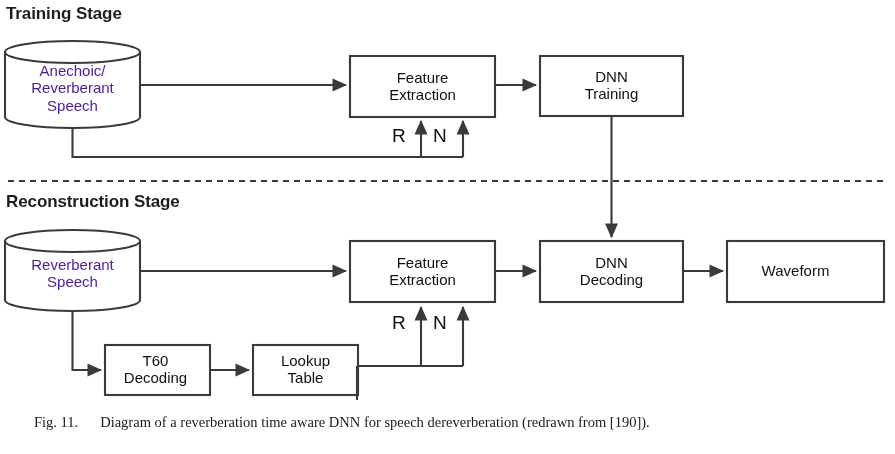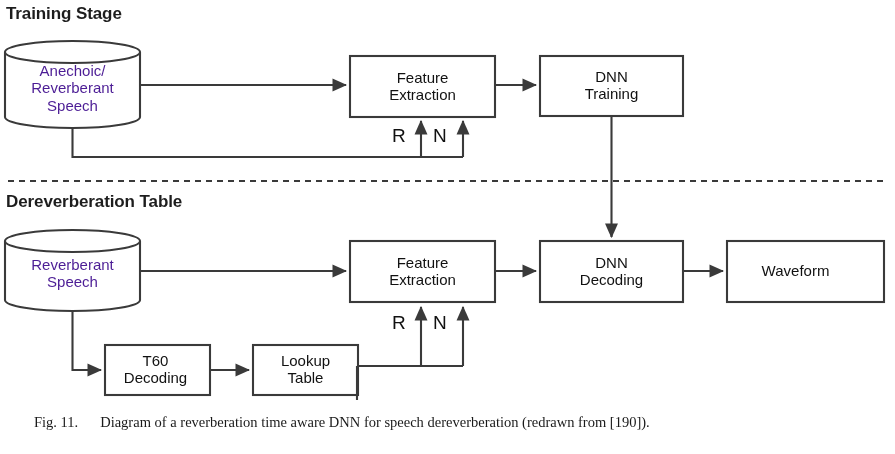--- a/index.html
+++ b/index.html
@@ -114,21 +114,21 @@
 
       <rect x="540" y="241" width="143" height="61" fill="#ffffff"></rect>
 
       <path d="M683,271 L723,271" marker-end="url(#ah)"></path>
 
       <rect x="727" y="241" width="157" height="61" fill="#ffffff"></rect>
     </g>
   </svg>
 
   <div class="stage-label" id="label-training">Training Stage</div>
-  <div class="stage-label" id="label-dereverb">Dereverberation Table</div>
+  <div class="stage-label" id="label-dereverb">Reconstruction Stage</div>
 
   <div class="cyl-text" style="left:5px;top:58px;width:135px;height:60px;">
     <span>Anechoic/</span>
     <span>Reverberant</span>
     <span>Speech</span>
   </div>
 
   <div class="box-text" style="left:350px;top:56px;width:145px;height:61px;">
     <span>Feature</span>
     <span>Extraction</span>

